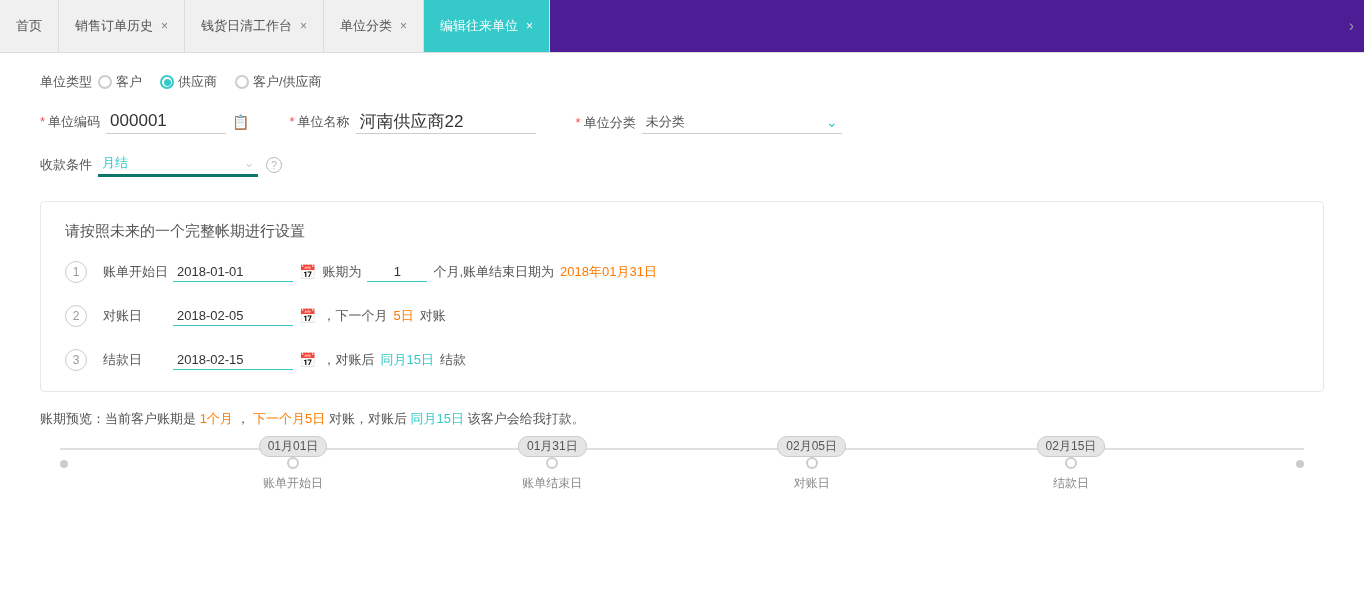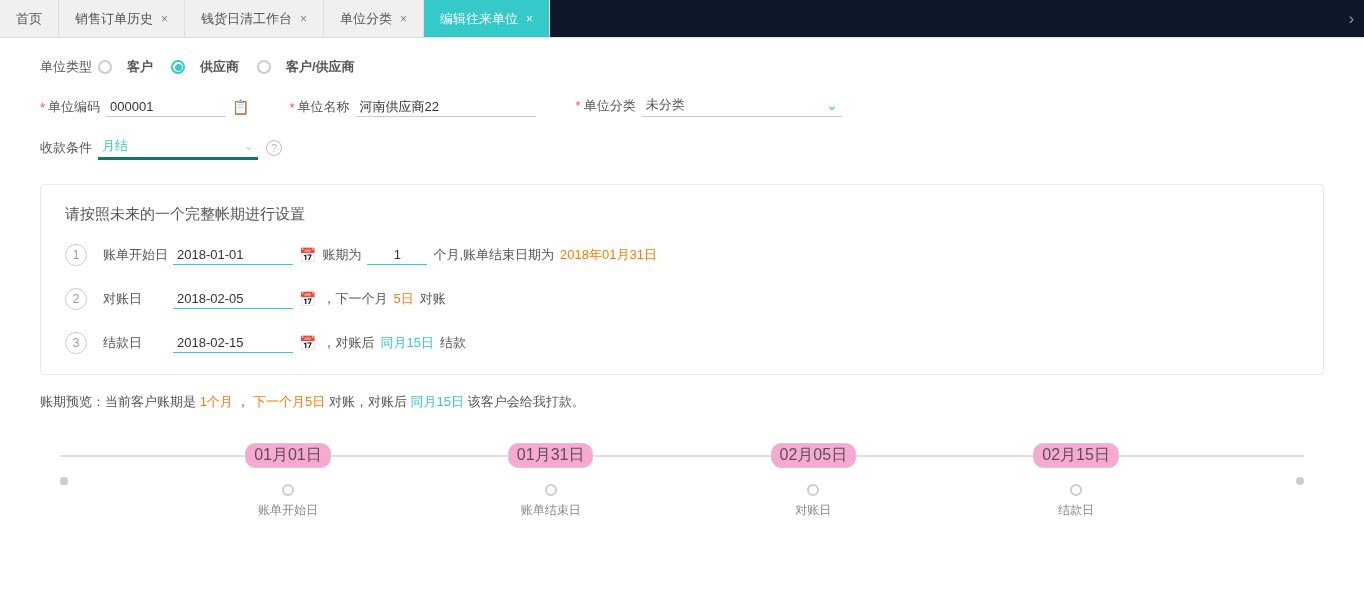--- a/index.html
+++ b/index.html
@@ -2,23 +2,23 @@
 <html><head>
   <meta charset="utf-8">
   <style>
     * { box-sizing: border-box; margin: 0; padding: 0; }
     body { font-family: 'Microsoft YaHei', Arial, sans-serif; font-size: 13px; color: #333; background: #f5f5f5; overflow: hidden; }
 
     
     .tabs-bar {
       display: flex;
       align-items: center;
-      background: #0f172a;
+      background: #4c1d95;
       border-bottom: 1px solid #ddd;
-      height: 38px;
+      height: 53px;
       padding-left: 0;
     }
     .tab {
       display: flex;
       align-items: center;
       padding: 0 16px;
       height: 100%;
       cursor: pointer;
       font-size: 13px;
       color: #555;
@@ -72,25 +72,24 @@
 
     
     .radio-group {
       display: flex;
       align-items: center;
       gap: 18px;
     }
     .radio-item {
       display: flex;
       align-items: center;
-      gap: 15px;
-      cursor: pointer;
-      font-size: 13px;
-      color: #555;
-      font-weight: bold;
+      gap: 4px;
+      cursor: pointer;
+      font-size: 13px;
+      color: #555;
     }
     .radio-circle {
       width: 14px; height: 14px;
       border-radius: 50%;
       border: 2px solid #ccc;
       display: inline-flex;
       align-items: center;
       justify-content: center;
     }
     .radio-circle.checked {
@@ -101,21 +100,21 @@
       width: 7px; height: 7px;
       border-radius: 50%;
       background: #36c9c9;
     }
 
     
     .text-input {
       border: none;
       border-bottom: 1px solid #ccc;
       outline: none;
-      font-size: 13px;
+      font-size: 17px;
       padding: 2px 4px;
       color: #333;
       width: 140px;
       background: transparent;
     }
     .calendar-icon {
       color: #999;
       margin-left: 6px;
       cursor: pointer;
       font-size: 14px;
@@ -220,21 +219,21 @@
       width: 60px;
       padding: 2px 4px;
       background: transparent;
       text-align: center;
     }
 
     
     .preview-text {
       font-size: 13px;
       color: #555;
-      margin-bottom: 32px;
+      margin-bottom: 8px;
     }
     .timeline-line {
       position: absolute;
       top: 12px;
       left: 20px;
       right: 20px;
       height: 2px;
       background: #e0e0e0;
       z-index: 0;
     }
@@ -246,28 +245,28 @@
       position: relative;
     }
     .tl-dot {
       width: 12px; height: 12px;
       border-radius: 50%;
       border: 2px solid #ccc;
       background: #fff;
       z-index: 2;
     }
     .tl-label-top {
-      font-size: 16px;
-      color: #555;
-      margin-bottom: 16px;
+      font-size: 12px;
+      color: #555;
+      margin-bottom: 0;
       white-space: nowrap;
       border: 1px solid #ccc;
       border-radius: 10px;
       padding: 1px 8px;
-      background: #f9a8d4;
+      background: #e5e5e5;
     }
     .tl-label-bottom {
       font-size: 12px;
       color: #888;
       margin-top: 6px;
       white-space: nowrap;
     }
 
     
     .classify-dropdown {

